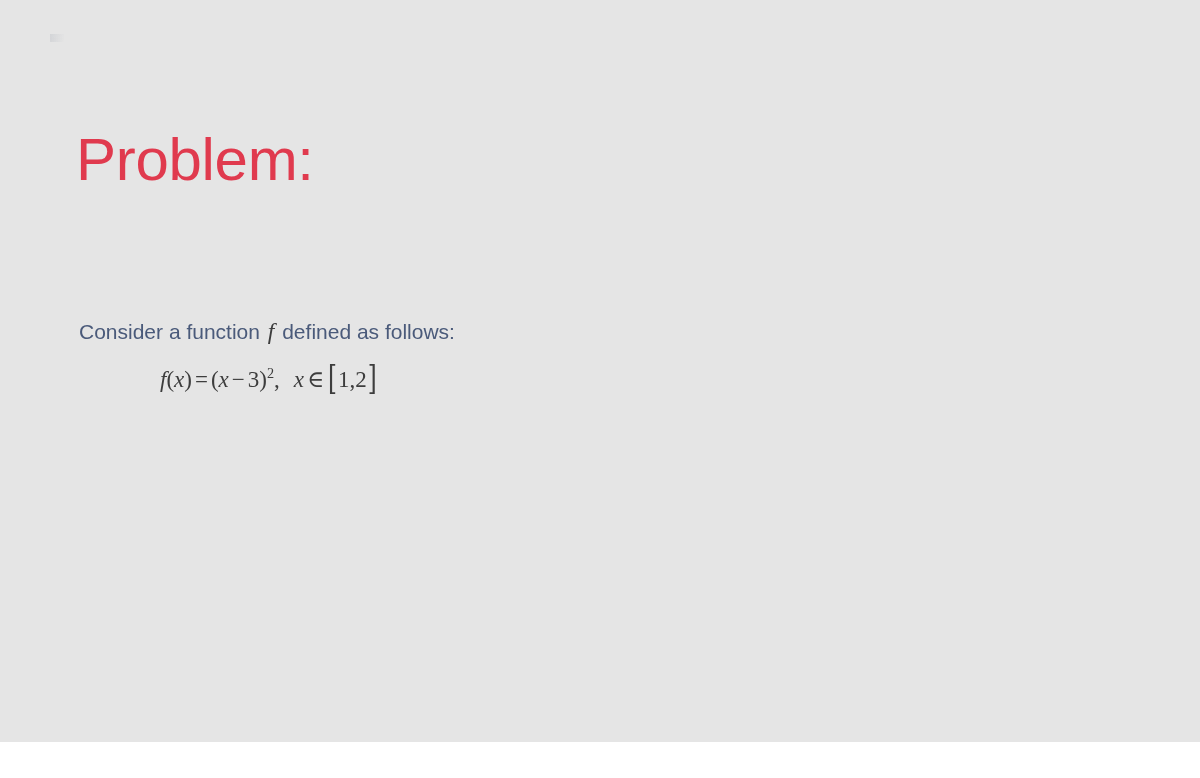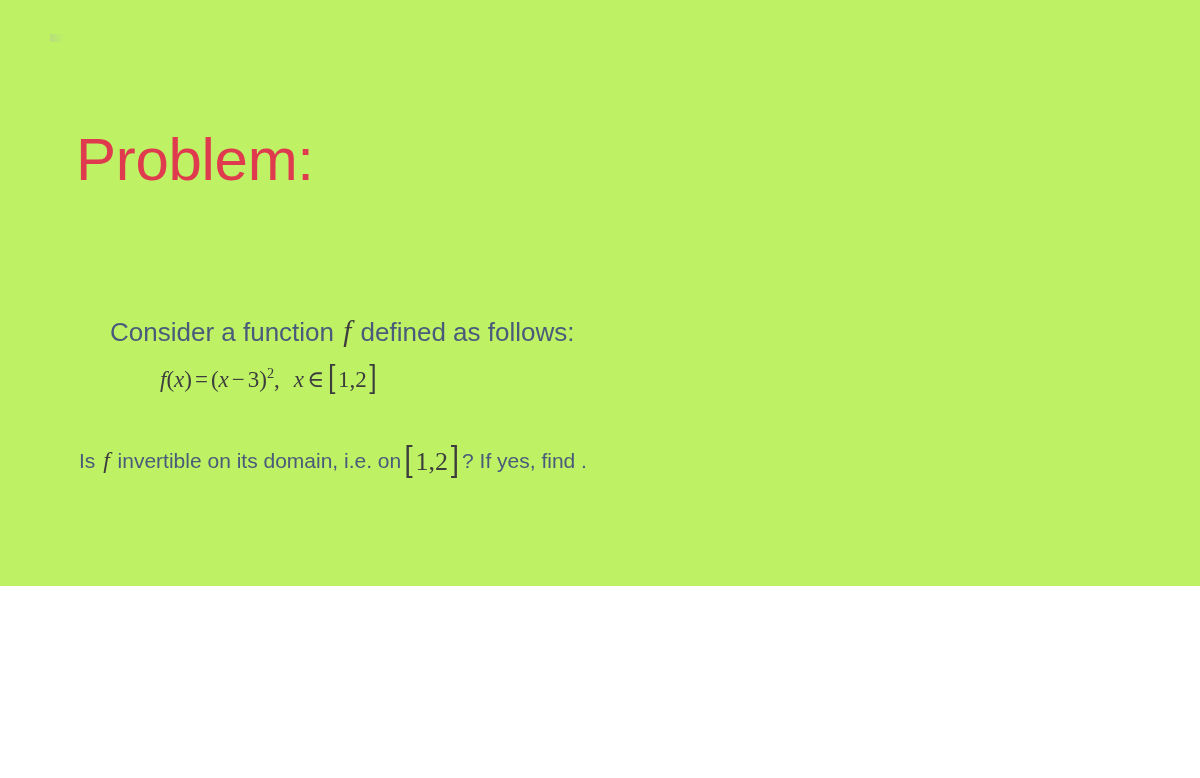--- a/index.html
+++ b/index.html
@@ -11,22 +11,22 @@
     width: 1200px;
     height: 778px;
     overflow: hidden;
     font-family: "Liberation Sans", sans-serif;
     -webkit-font-smoothing: antialiased;
   }
 
   #slide {
     position: relative;
     width: 1200px;
-    height: 586px;
-    background: #bef264;
+    height: 742px;
+    background: #e5e5e5;
   }
 
   
   .artifact {
     position: absolute;
     left: 50px;
     top: 34px;
     width: 14px;
     height: 8px;
     background: linear-gradient(100deg, rgba(170,175,185,0.30), rgba(255,255,255,0));
@@ -49,26 +49,25 @@
 
   .body-block {
     position: absolute;
     left: 79px;
     top: 316px;
     width: 1040px;
   }
 
   .line-intro {
     font-family: "Liberation Sans", sans-serif;
-    font-size: 26px;
+    font-size: 21px;
     font-weight: 400;
     line-height: 30px;
     color: #4a5a7a;
     white-space: nowrap;
-    margin-left: 31px;
   }
 
   .eq-display {
     margin-top: 12px;
     margin-left: 81px;
     white-space: nowrap;
     line-height: 40px;
   }
 
   .line-question {
@@ -153,20 +152,15 @@
     <div class="line-intro">
       <span>Consider a function</span>
       <span class="mathvar">f</span>
       <span>defined as follows:</span>
     </div>
 
     <div class="eq-display">
       <span class="eq"><span class="v">f</span><span class="paren">(</span><span class="v">x</span><span class="paren">)</span><span class="op">=</span><span class="paren">(</span><span class="v">x</span><span class="op">−</span><span class="num">3</span><span class="paren">)</span><sup>2</sup><span class="comma">,</span><span class="gap"></span><span class="v">x</span><span class="op">∈</span><span class="brk">[</span><span class="num">1</span><span class="comma">,</span><span class="num">2</span><span class="brk">]</span></span>
     </div>
 
-    <div class="line-question">
-      <span>Is</span>
-      <span class="mathvar">f</span>
-      <span>invertible on its domain, i.e. on</span><span class="interval-inline"><span class="brk">[</span><span>1</span><span>,</span><span>2</span><span class="brk">]</span></span><span>? If yes, find .</span>
-    </div>
 
   </div>
 </div>
 
 </body></html>

